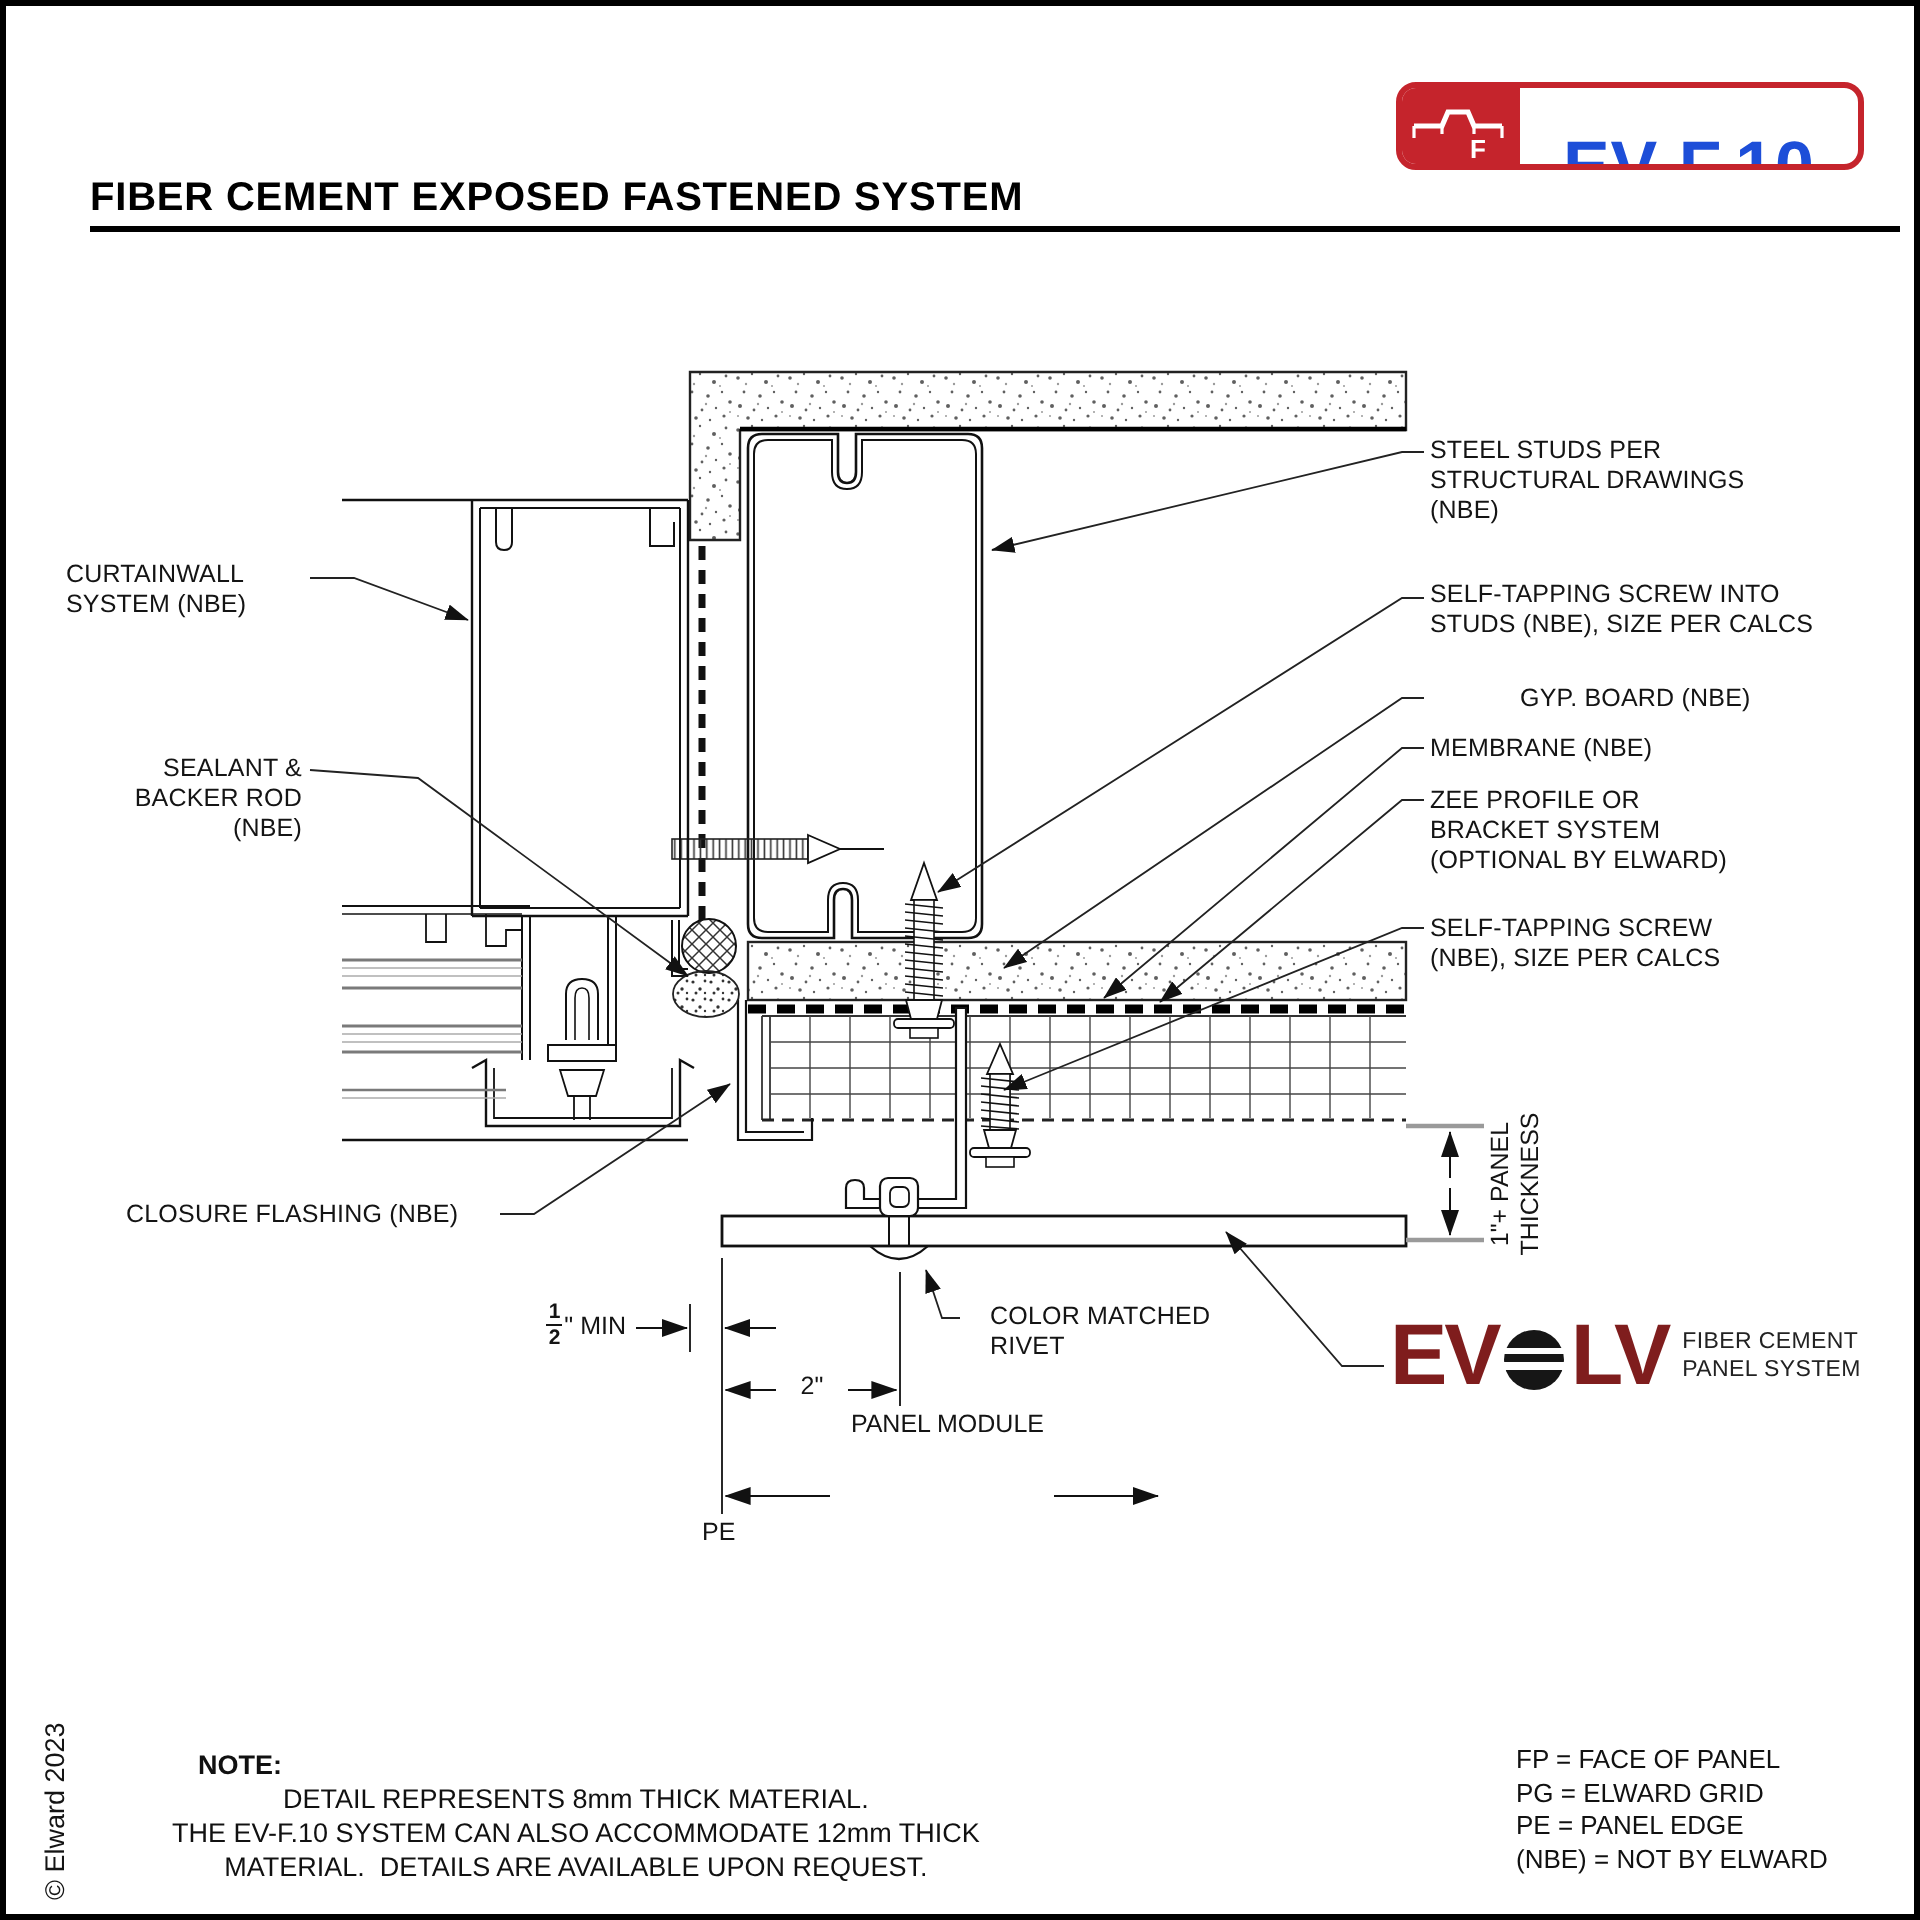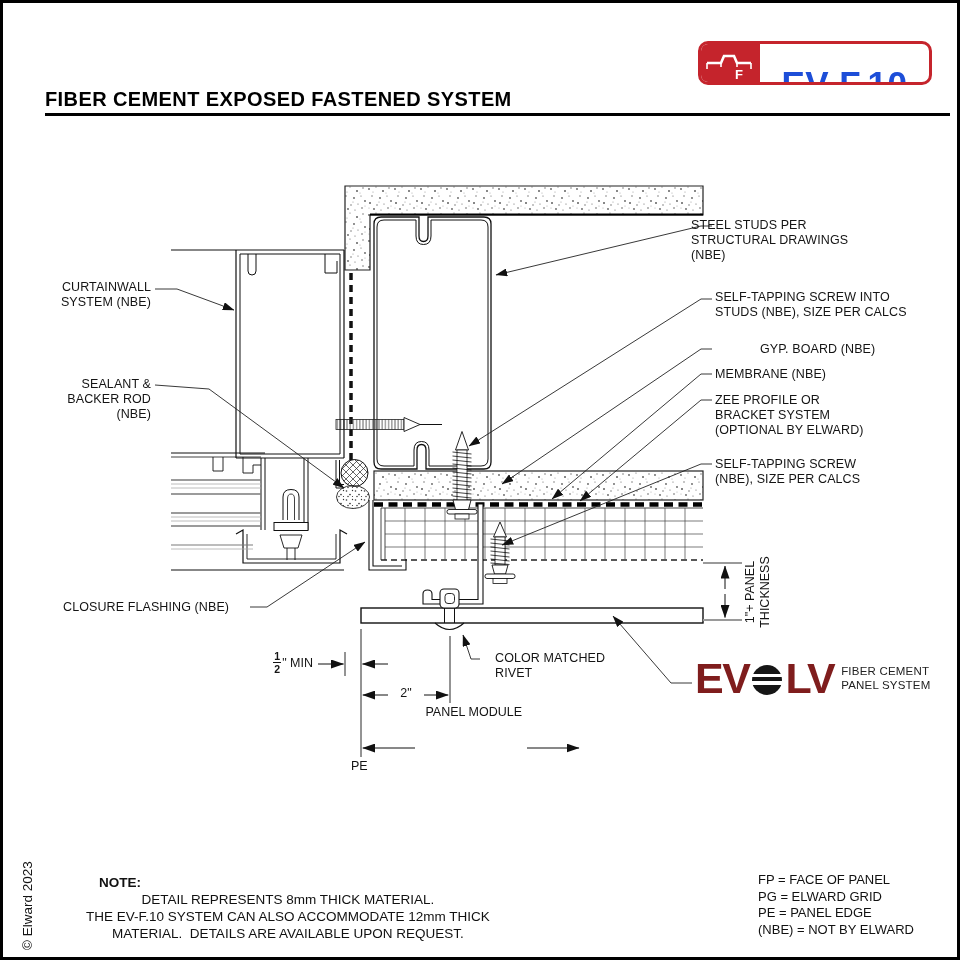--- a/index.html
+++ b/index.html
@@ -286,27 +286,27 @@
     <div class="badge-left">
       <svg width="56" height="38" viewBox="0 0 56 38">
         <path d="M6,19 H20 L23,12 H33 L36,19 H50" fill="none" stroke="#fff" stroke-width="2.6"></path>
         <path d="M6,19 V25 M50,19 V25 M20,19 V23 M36,19 V23" stroke="#fff" stroke-width="1.6"></path>
         <text x="34" y="35" font-family="Liberation Sans, sans-serif" font-size="13" font-weight="bold" fill="#fff">F</text>
       </svg>
     </div>
     <div class="badge-code">EV-F.10</div>
   </div>
 
-  <div class="lbl" style="left:30px;top:277px;width:118px;text-align:right;">CURTAINWALL
+  <div class="lbl" style="left:30px;top:277px;width:118px;">CURTAINWALL
 SYSTEM (NBE)</div>
   <div class="lbl" style="left:30px;top:374px;width:118px;text-align:right;">SEALANT &amp;
 BACKER ROD
 (NBE)</div>
   <div class="lbl" style="left:60px;top:597px;">CLOSURE FLASHING (NBE)</div>
-  <div class="lbl" style="left:688px;top:215px;">STEEL STUDS PER
+  <div class="lbl" style="left:712px;top:215px;">STEEL STUDS PER
 STRUCTURAL DRAWINGS
 (NBE)</div>
   <div class="lbl" style="left:712px;top:287px;">SELF-TAPPING SCREW INTO
 STUDS (NBE), SIZE PER CALCS</div>
   <div class="lbl" style="left:712px;top:339px;margin-left:45px;">GYP. BOARD (NBE)</div>
   <div class="lbl" style="left:712px;top:364px;">MEMBRANE (NBE)</div>
   <div class="lbl" style="left:712px;top:390px;">ZEE PROFILE OR
 BRACKET SYSTEM
 (OPTIONAL BY ELWARD)</div>
   <div class="lbl" style="left:712px;top:454px;">SELF-TAPPING SCREW

